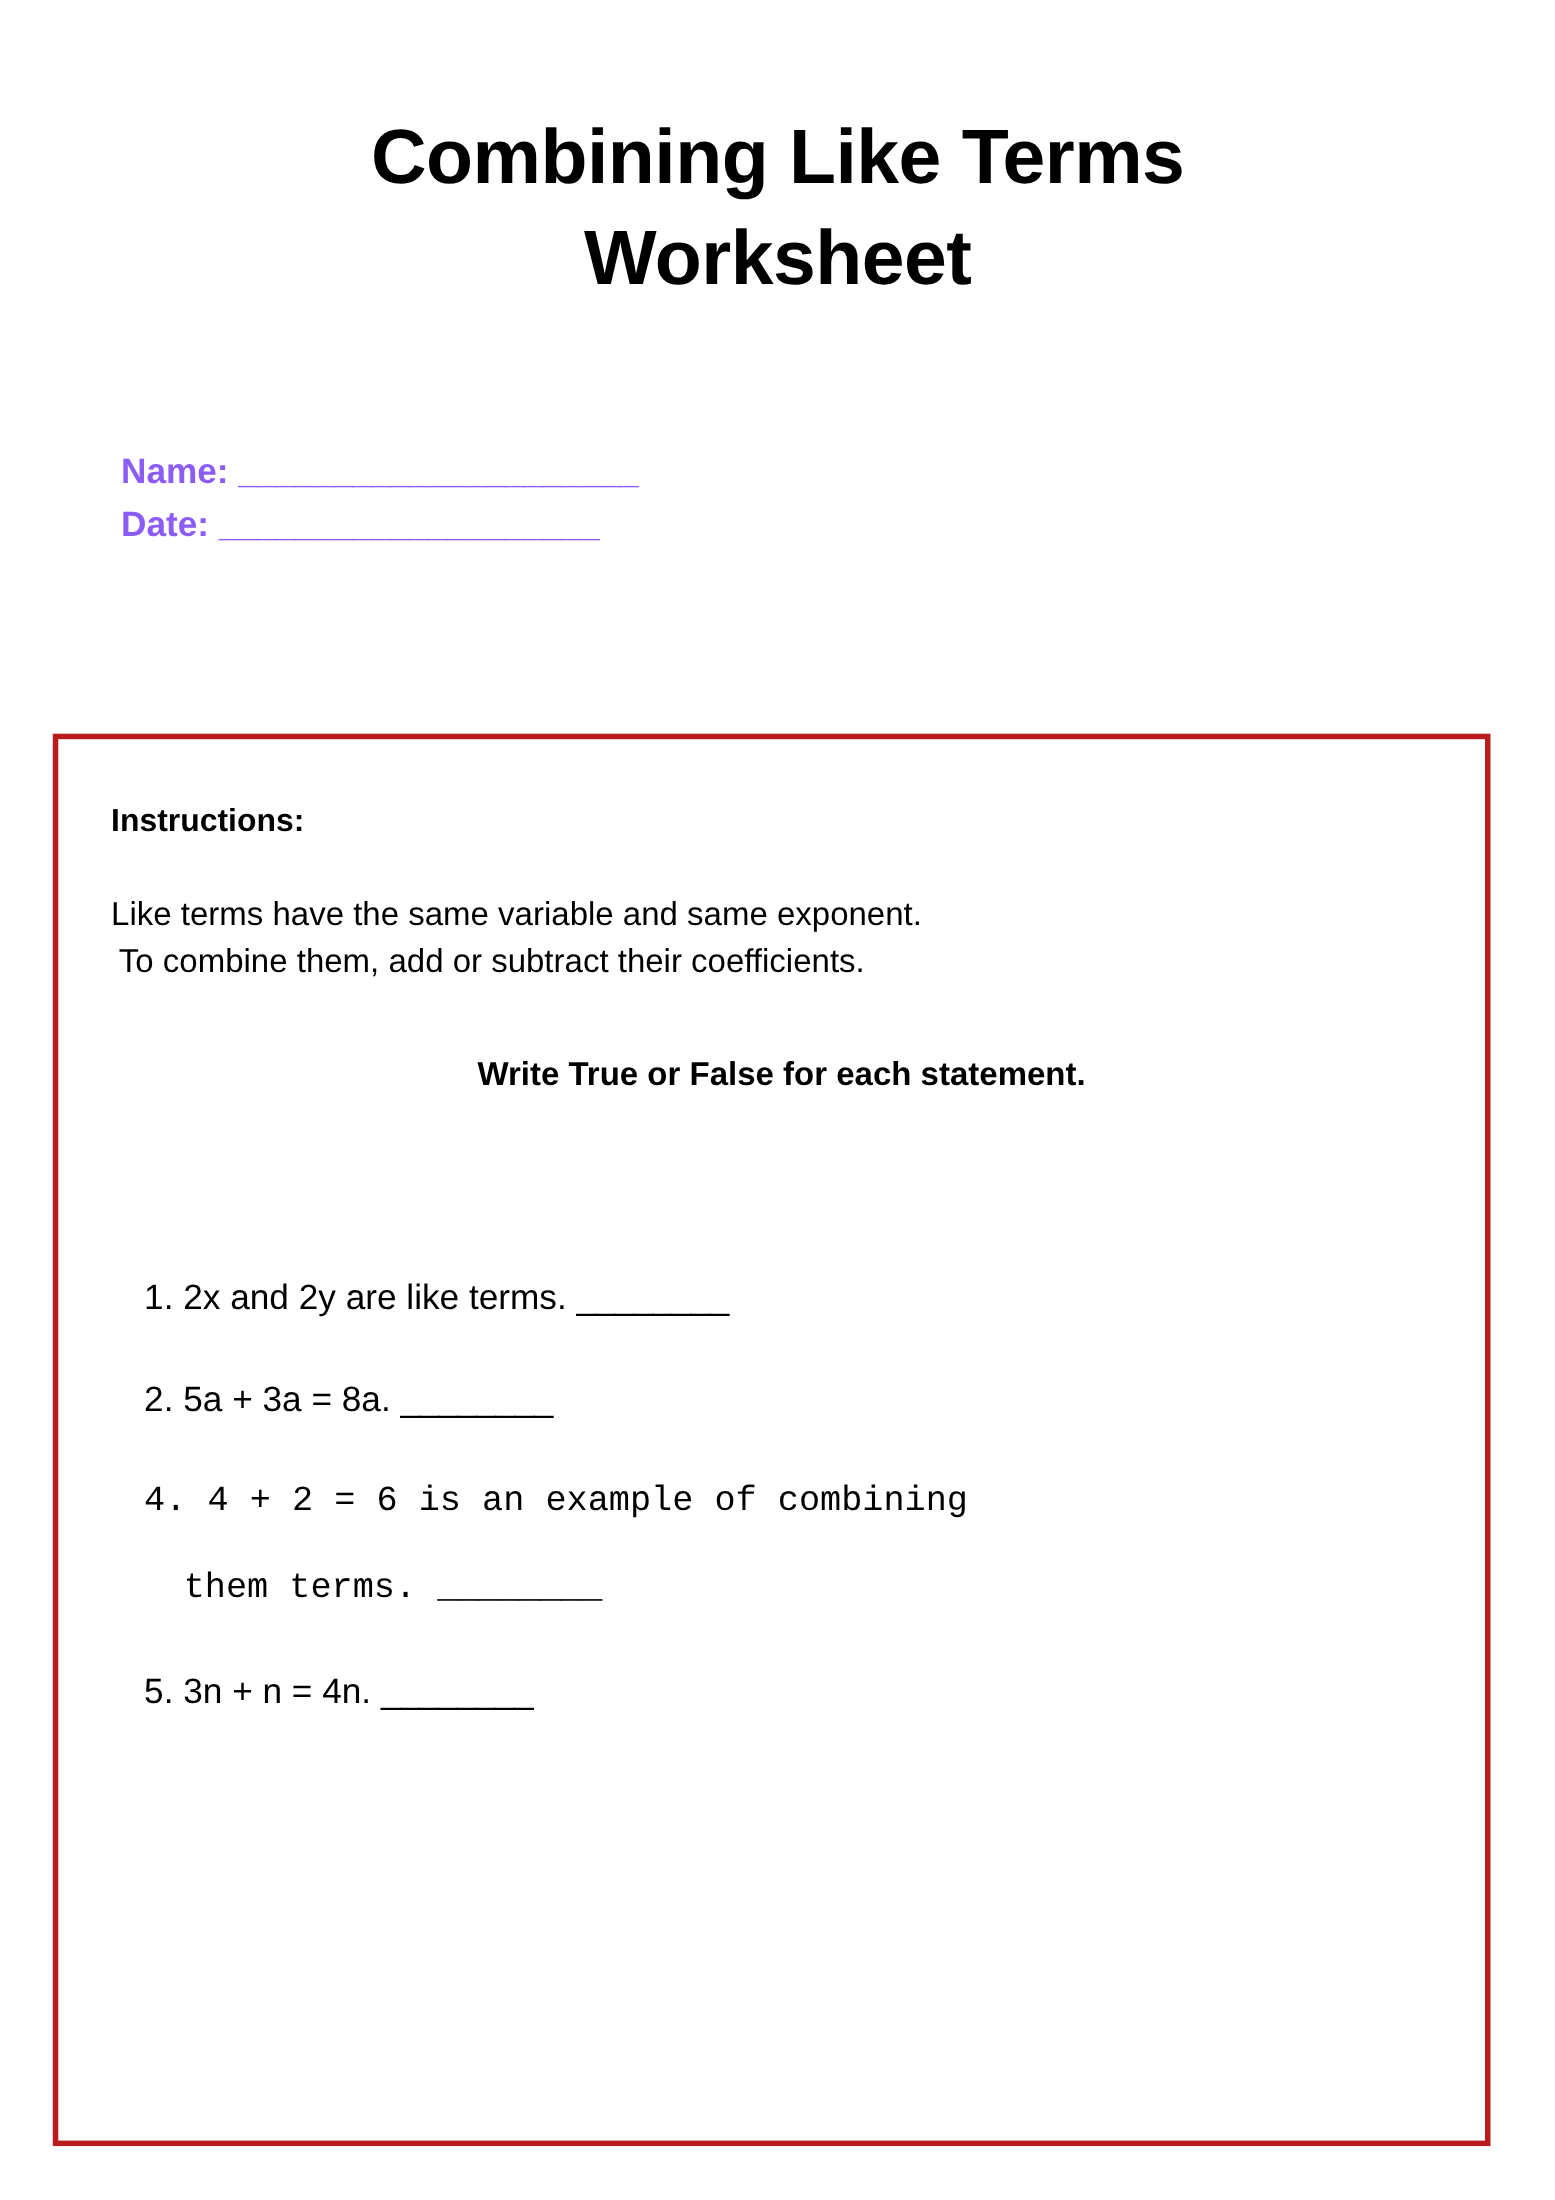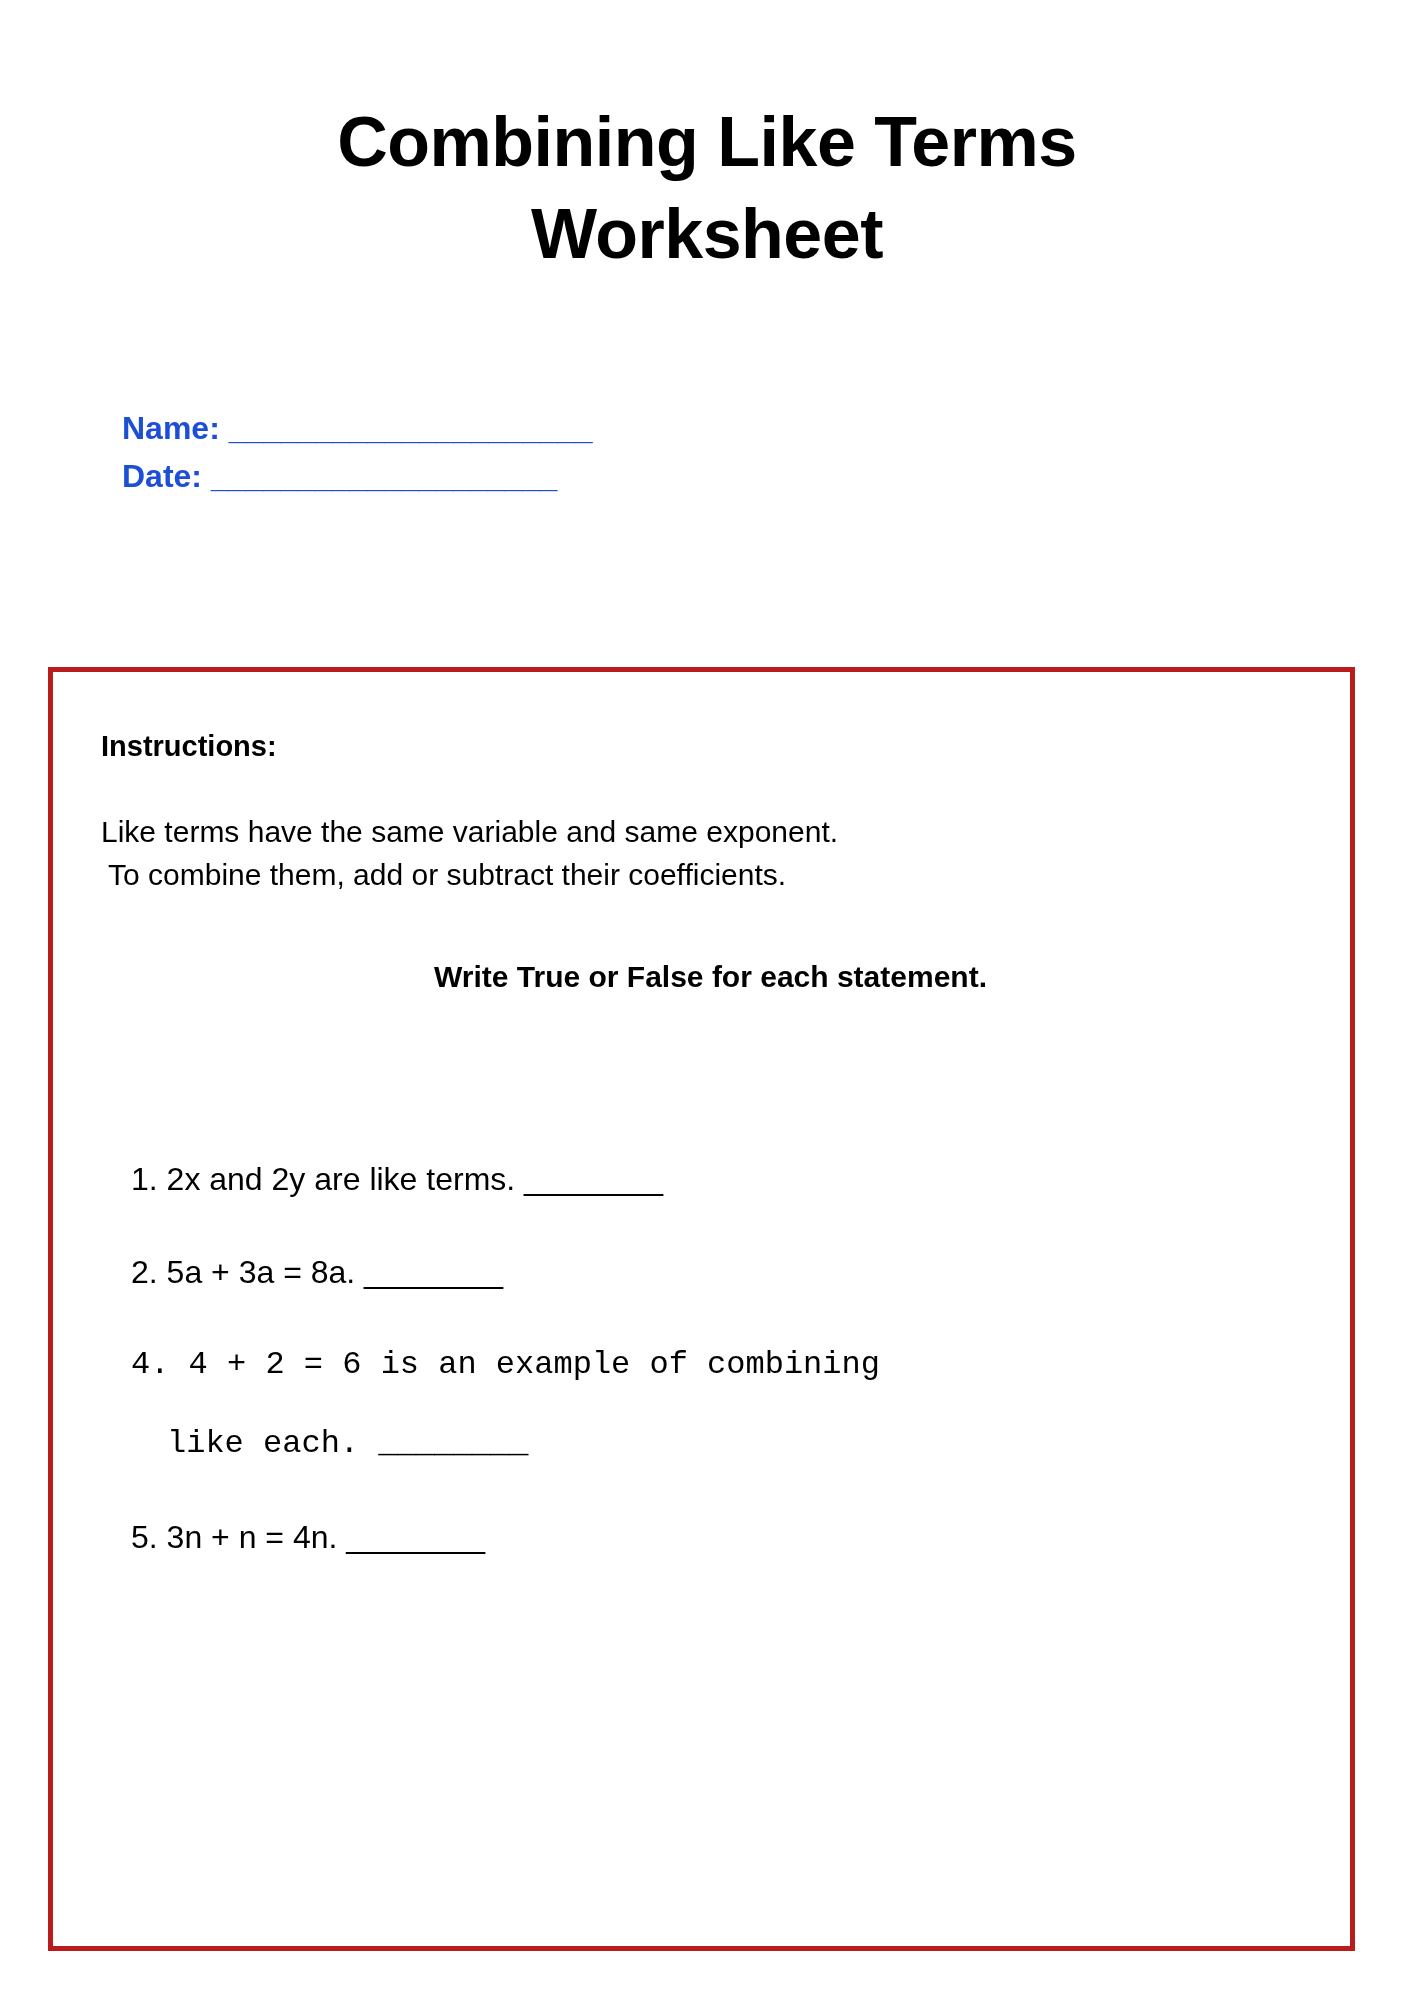--- a/index.html
+++ b/index.html
@@ -42,22 +42,21 @@
     position: absolute;
     left: 110px;
     top: 404px;
     width: 900px;
   }
   .field-row {
     font-size: 32px;
     font-weight: 700;
     line-height: 1.5;
     white-space: nowrap;
-    color: #1d4ed8;
-    margin-left: 12px;
+    color: #8b5cf6;
   }
   .field-label { font-weight: 700; }
   .field-rule {
     font-weight: 700;
     letter-spacing: -0.5px;
   }
 
   
   .box {
     position: absolute;
@@ -182,21 +181,21 @@
         <span class="q-num">2.</span>
         <span class="q-text">5a + 3a = 8a.</span>
         <span class="q-blank">________</span>
       </div>
 
 
       <div class="question-item wrapped">
         <span class="q-num">4.</span>
         <span class="q-text">4 + 2 = 6 is an example of combining</span>
         <span class="q-cont">
-          <span>like each.</span>
+          <span>them terms.</span>
           <span class="q-blank">________</span>
         </span>
       </div>
 
       <div class="question-item">
         <span class="q-num">5.</span>
         <span class="q-text">3n + n = 4n.</span>
         <span class="q-blank">________</span>
       </div>
 

